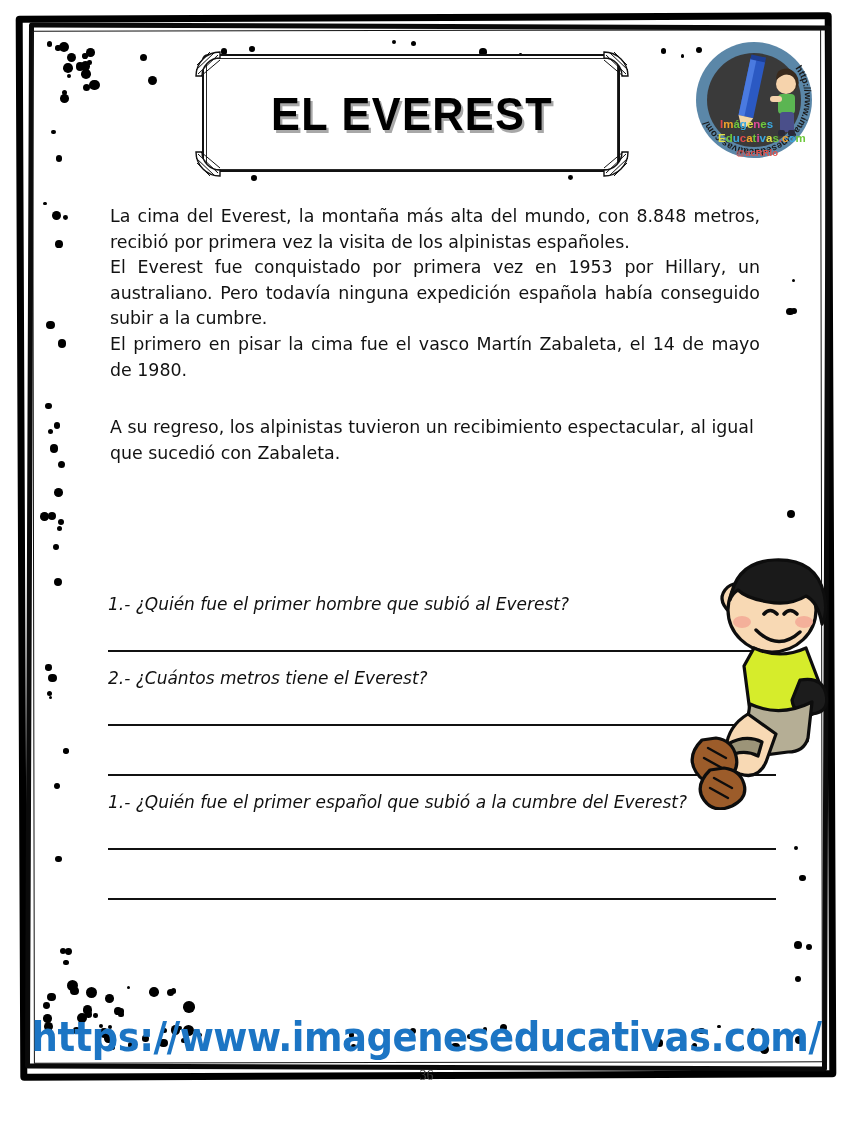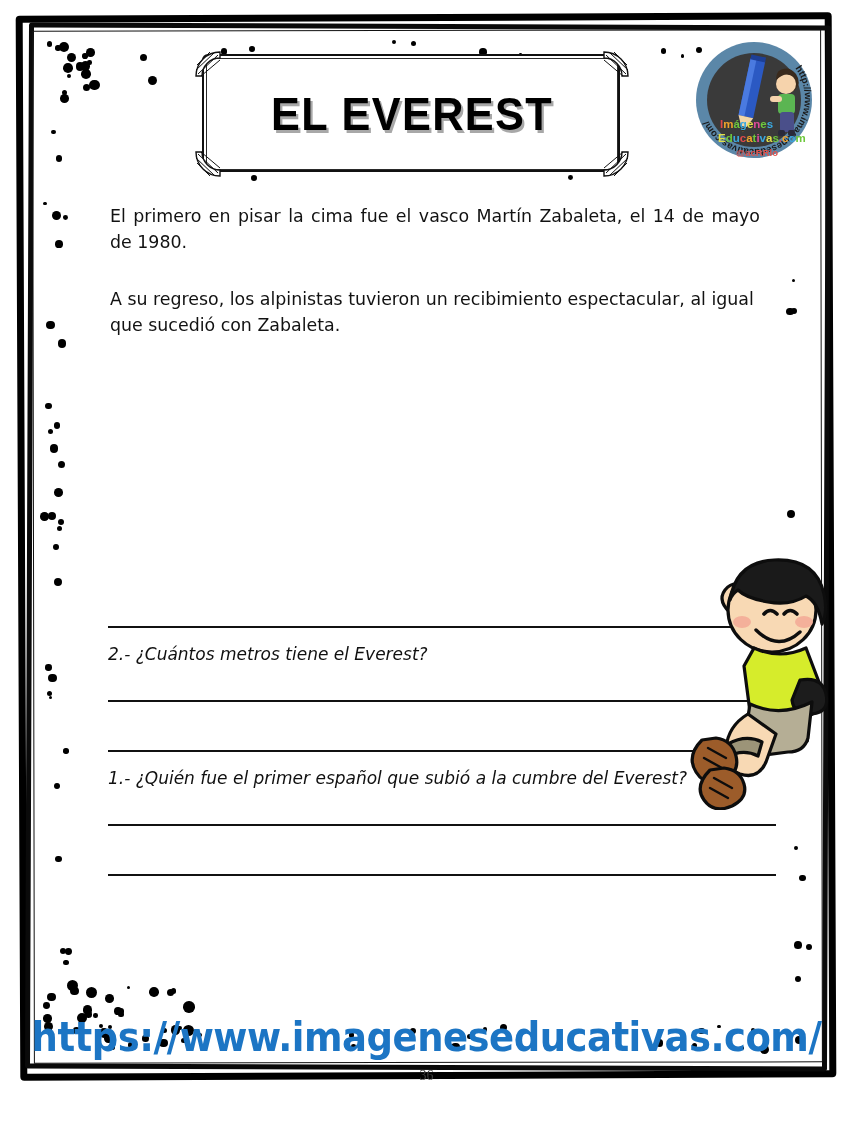--- a/index.html
+++ b/index.html
@@ -394,27 +394,30 @@
         <tspan fill="#e04a4a">I</tspan><tspan fill="#f0a32a">m</tspan><tspan fill="#6ec83c">á</tspan><tspan fill="#3aa8e0">g</tspan><tspan fill="#e0e04a">e</tspan><tspan fill="#e04a9a">n</tspan><tspan fill="#6ec83c">e</tspan><tspan fill="#3aa8e0">s</tspan>
       </text>
       <text x="26" y="106" font-family="Liberation Sans, sans-serif" font-size="11.5" font-weight="700">
         <tspan fill="#e0e04a">E</tspan><tspan fill="#6ec83c">d</tspan><tspan fill="#3aa8e0">u</tspan><tspan fill="#e04a4a">c</tspan><tspan fill="#f0a32a">a</tspan><tspan fill="#6ec83c">t</tspan><tspan fill="#e04a9a">i</tspan><tspan fill="#3aa8e0">v</tspan><tspan fill="#e0e04a">a</tspan><tspan fill="#6ec83c">s</tspan><tspan fill="#e04a4a">.</tspan><tspan fill="#f0a32a">c</tspan><tspan fill="#3aa8e0">o</tspan><tspan fill="#6ec83c">m</tspan>
       </text>
       <text x="44" y="120" font-family="Liberation Sans, sans-serif" font-size="9.5" font-weight="700" fill="#e0504a">@acRRlo</text>
     </svg>
   </div>
 
   <div class="content">
+    <p class="para">La cima del Everest, la montaña más alta del mundo, con 8.848 metros, recibió por primera vez la visita de los alpinistas españoles.</p>
+    <p class="para">El Everest fue conquistado por primera vez en 1953 por Hillary, un australiano. Pero todavía ninguna expedición española había conseguido subir a la cumbre.</p>
     <p class="para">El primero en pisar la cima fue el vasco Martín Zabaleta, el 14 de mayo de 1980.</p>
     <p class="para last-left">A su regreso, los alpinistas tuvieron un recibimiento espectacular, al igual que sucedió con Zabaleta.</p>
   </div>
 
   <div class="questions">
 
     <div class="qblock">
+      <p class="qtext">1.- ¿Quién fue el primer hombre que subió al Everest?</p>
       <div class="sp-a"></div>
       <div class="answer-line"></div>
     </div>
     <div class="sp-b"></div>
 
     <div class="qblock">
       <p class="qtext">2.- ¿Cuántos metros tiene el Everest?</p>
       <div class="sp-a"></div>
       <div class="answer-line"></div>
     </div>

